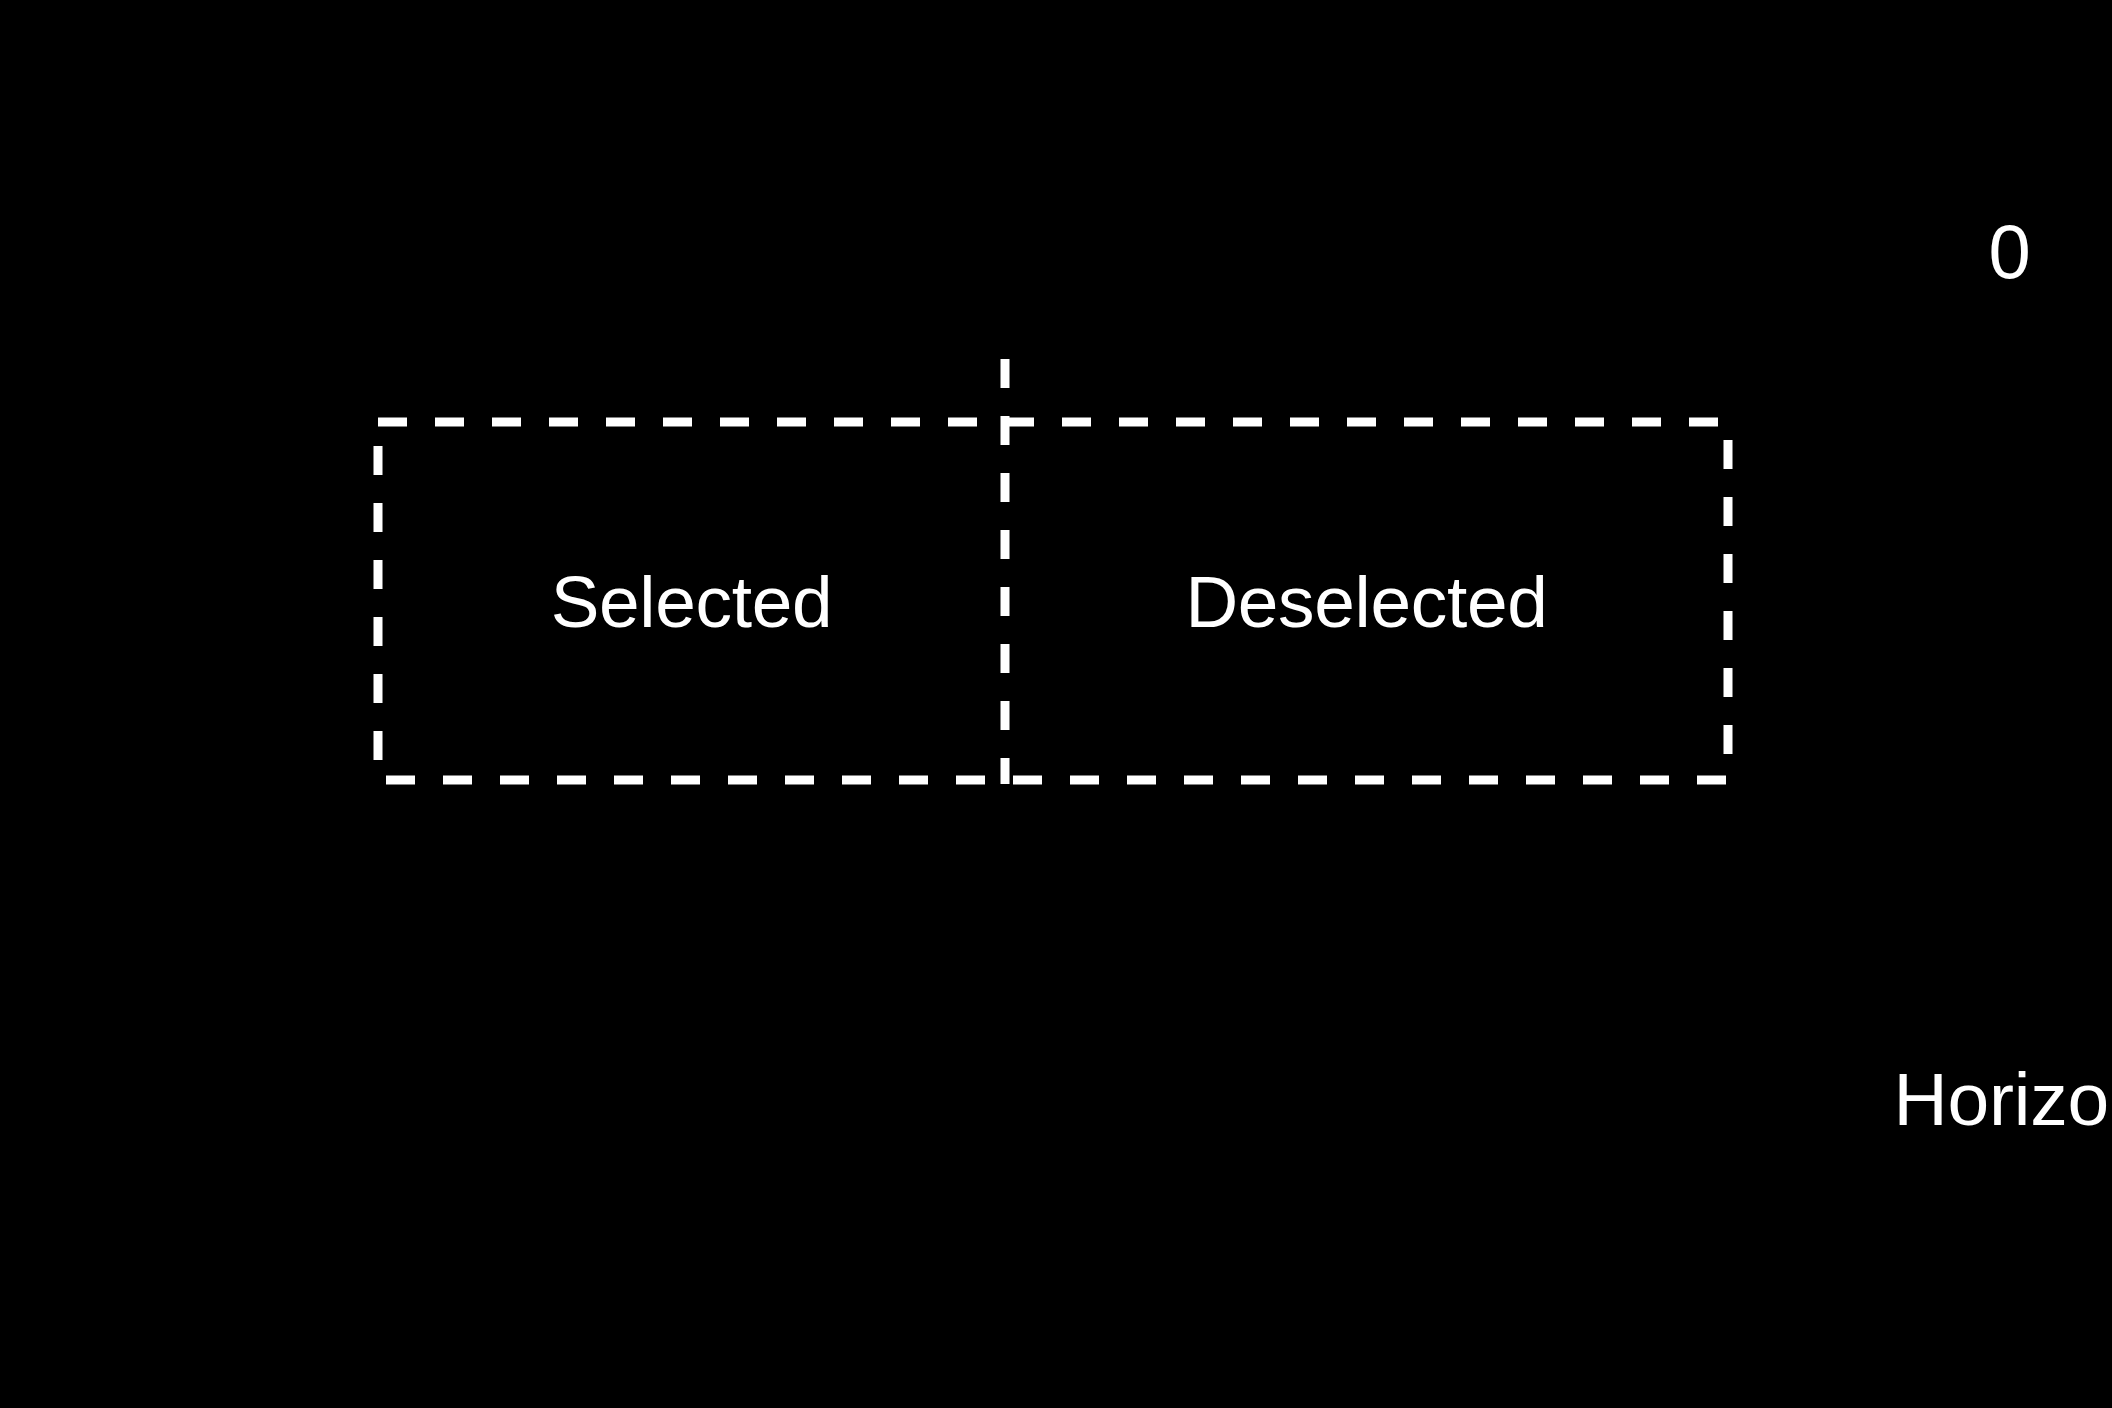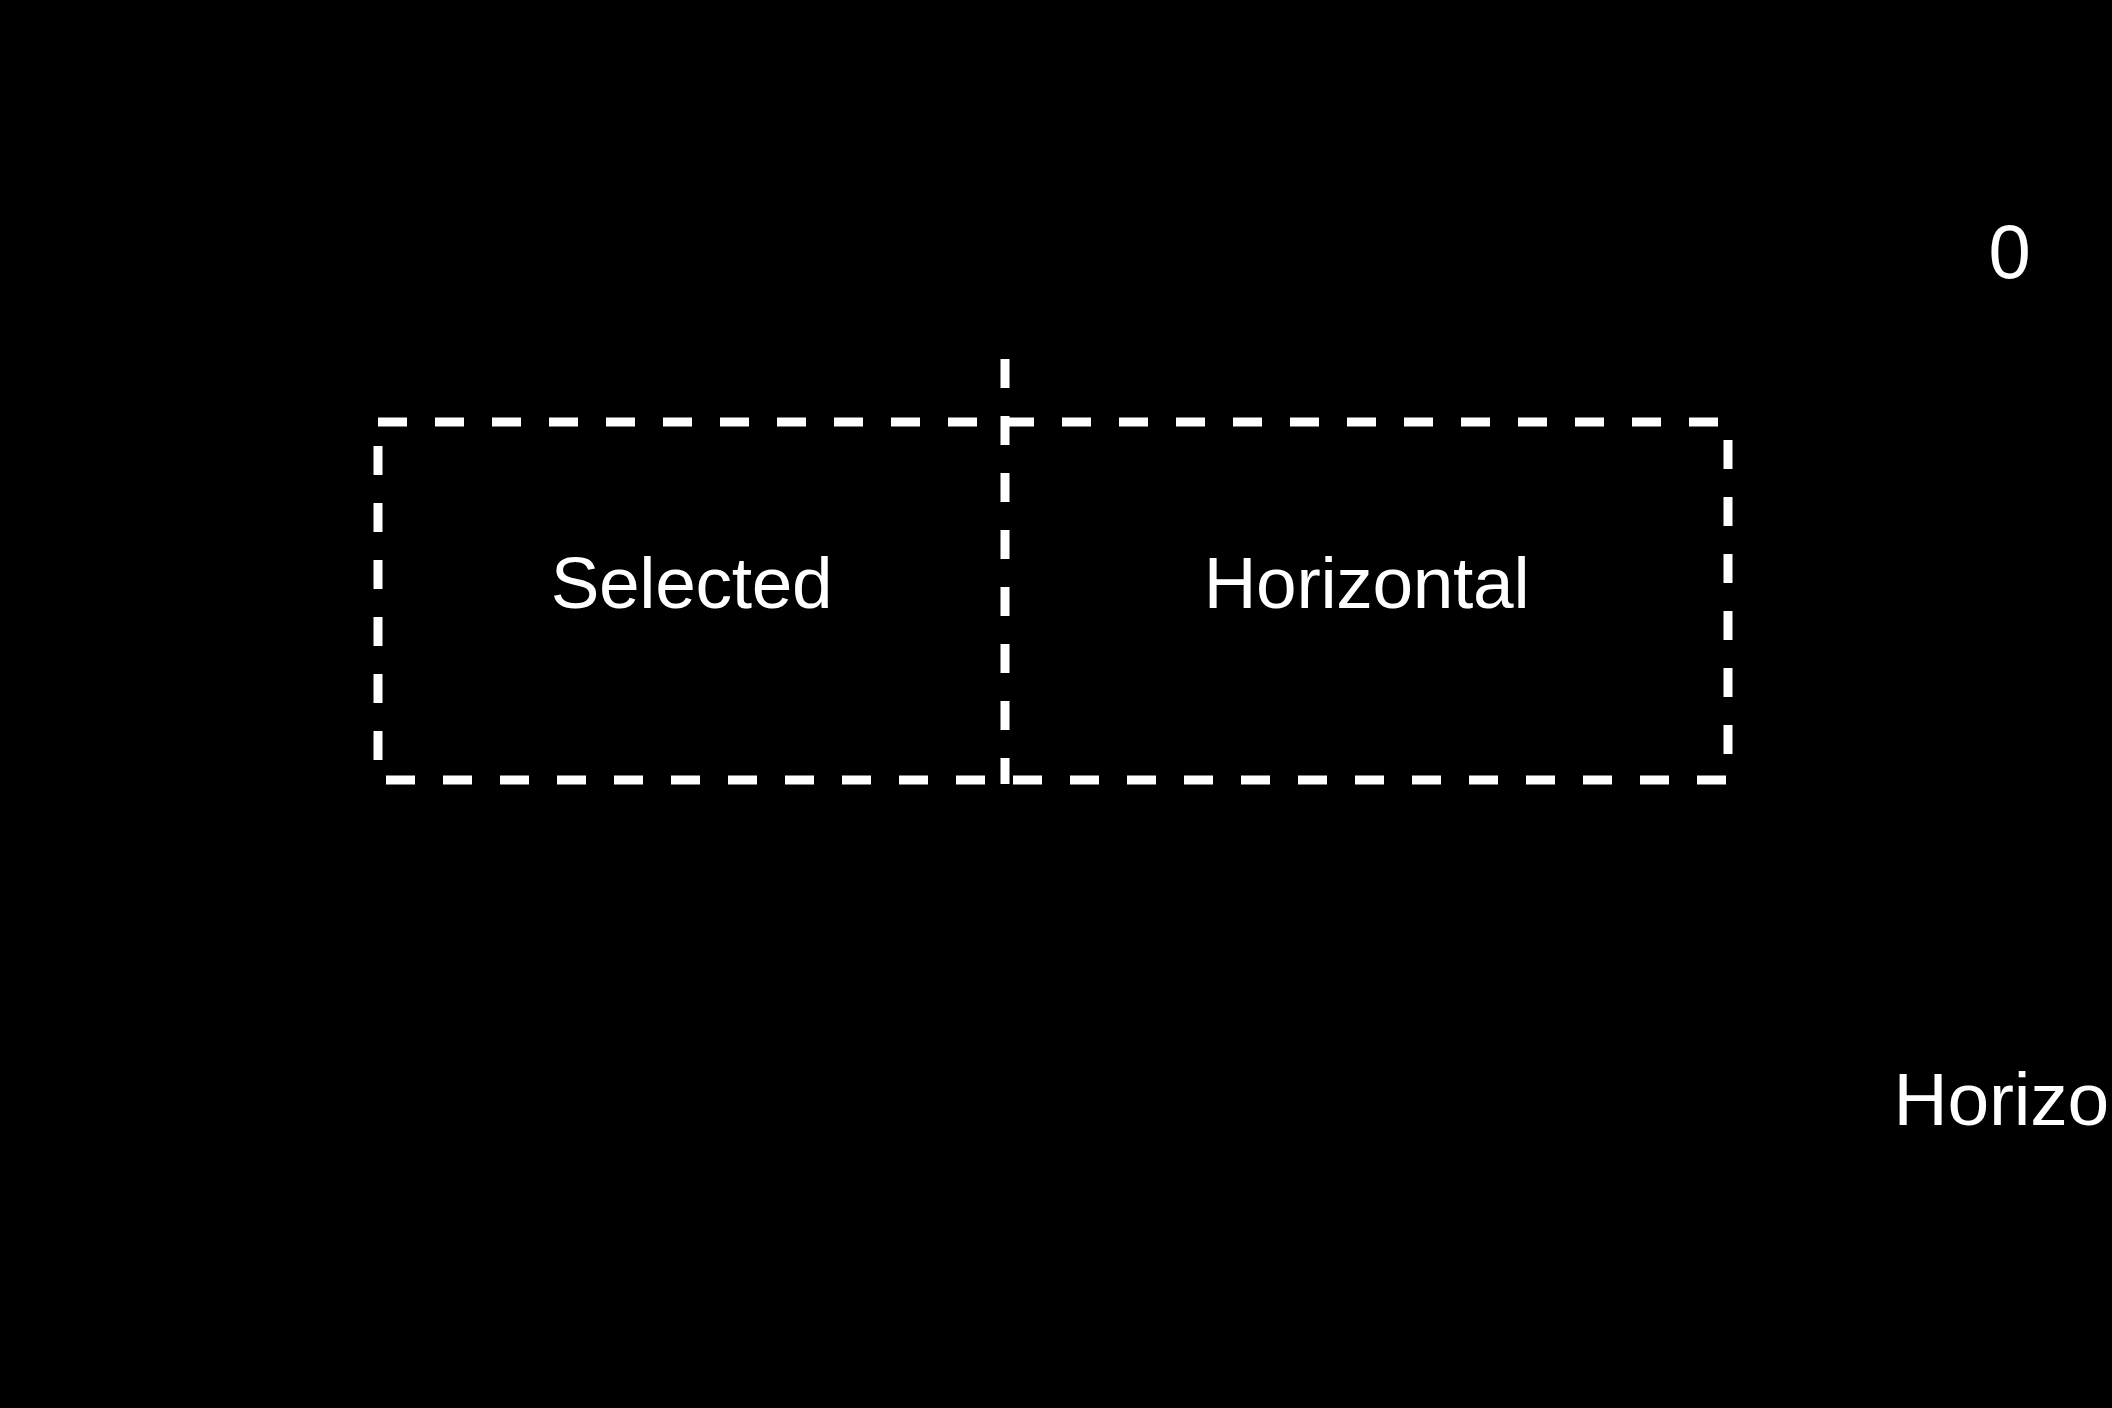--- a/index.html
+++ b/index.html
@@ -59,21 +59,21 @@
     top: -6px;
     width: 1362px;
     height: 370px;
     overflow: visible;
   }
 
   
   .chip-row {
     position: absolute;
     left: 378px;
-    top: 403px;
+    top: 422px;
     width: 1350px;
     height: 358px;
     display: flex;
     align-items: flex-end;
   }
   .chip {
     flex: 0 0 auto;
     display: flex;
     align-items: center;
     justify-content: center;
@@ -123,21 +123,21 @@
 
       <line x1="633" y1="-57" x2="633" y2="368" stroke="#FFFFFF" stroke-width="9" stroke-dasharray="29 28"></line>
     </svg>
   </div>
 
   <div class="chip-row">
     <div class="chip selected-chip">
       <span>Selected</span>
     </div>
     <div class="chip deselected-chip">
-      <span>Horizontal</span>
+      <span>Deselected</span>
     </div>
   </div>
 
   <div class="diagram-caption">
     <span>Horizontal gap</span>
   </div>
 
 </div>
 
 </body></html>

